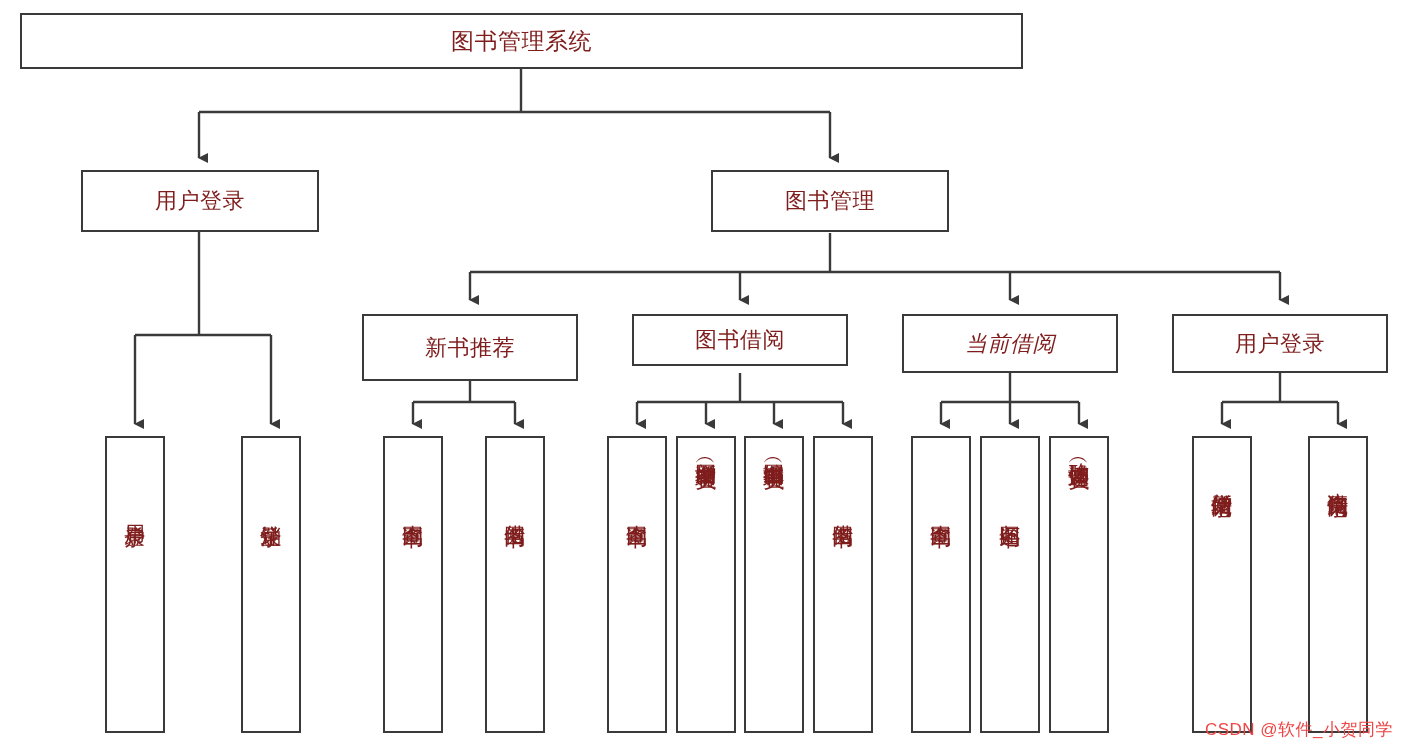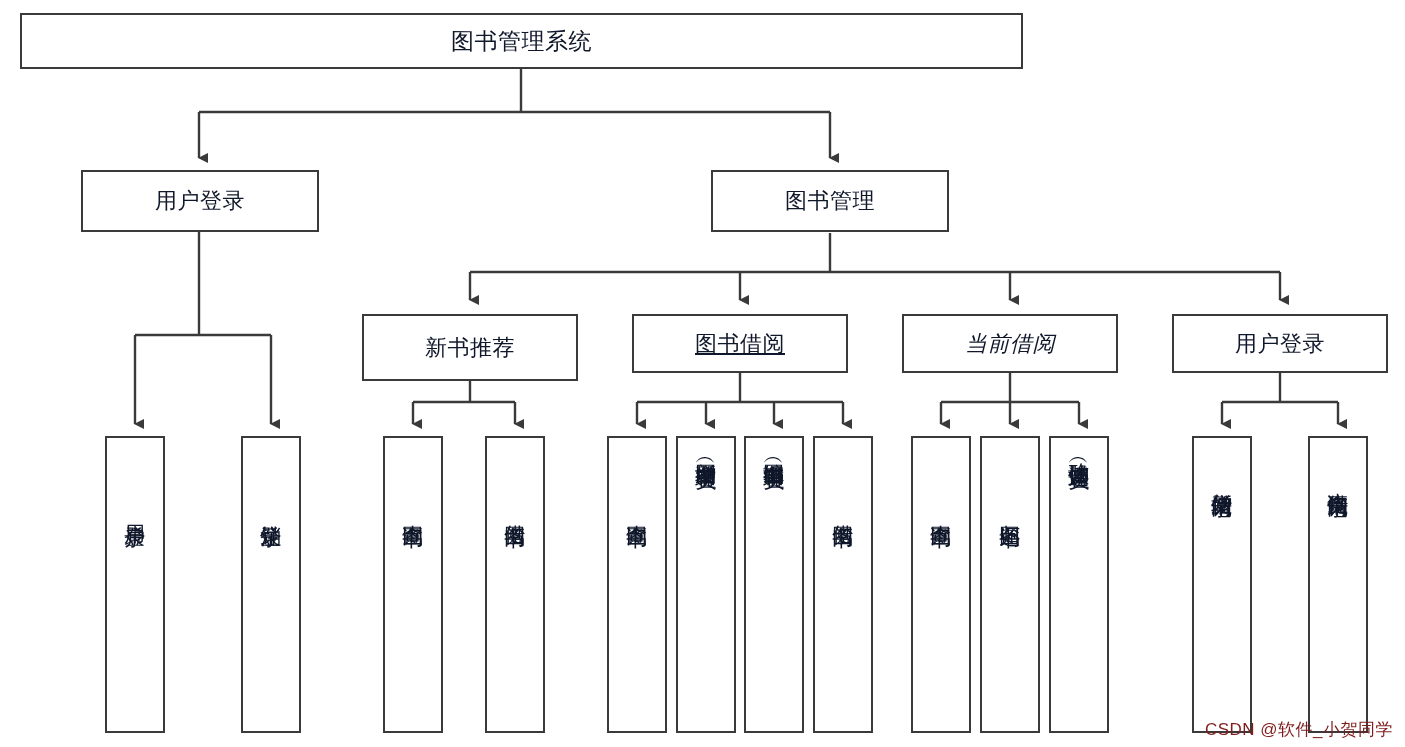--- a/index.html
+++ b/index.html
@@ -26,21 +26,21 @@
     pointer-events: none;
   }
   .node {
     position: absolute;
     box-sizing: border-box;
     background: #ffffff;
     border: 2px solid #3a3a3a;
     display: flex;
     align-items: center;
     justify-content: center;
-    color: #0f172a;
+    color: #7f1d1d;
   }
   .node .lbl {
     display: block;
     text-align: center;
     line-height: 1.08;
   }
   .h-node .lbl {
     font-size: 22px;
     letter-spacing: 0.5px;
   }
@@ -59,21 +59,21 @@
     font-size: 21px;
     line-height: 1.22;
     letter-spacing: 1px;
     white-space: nowrap;
   }
   .watermark {
     position: absolute;
     right: 12px;
     bottom: 6px;
     font-size: 17px;
-    color: #7f1d1d;
+    color: #ef4444;
     letter-spacing: 0.5px;
     white-space: nowrap;
   }
 </style>
 </head>
 <body>
 
 <div id="canvas">
 
   <svg id="wires" viewBox="0 0 1405 747">
@@ -133,21 +133,21 @@
   <div class="node h-node" style="left:81px; top:170px; width:238px; height:62px;">
     <span class="lbl">用户登录</span>
   </div>
   <div class="node h-node" style="left:711px; top:170px; width:238px; height:62px;">
     <span class="lbl">图书管理</span>
   </div>
 
   <div class="node h-node" style="left:362px; top:314px; width:216px; height:67px;">
     <span class="lbl">新书推荐</span>
   </div>
-  <div class="node h-node" style="left:632px; top:314px; width:216px; height:59px;text-decoration:underline;">
+  <div class="node h-node" style="left:632px; top:314px; width:216px; height:52px;">
     <span class="lbl">图书借阅</span>
   </div>
   <div class="node h-node" style="left:902px; top:314px; width:216px; height:59px;font-style:italic;">
     <span class="lbl">当前借阅</span>
   </div>
   <div class="node h-node" style="left:1172px; top:314px; width:216px; height:59px;">
     <span class="lbl">用户登录</span>
   </div>
 
   <div class="node v-node" style="left:105px; top:436px; width:60px; height:297px; padding-top:70px;">

